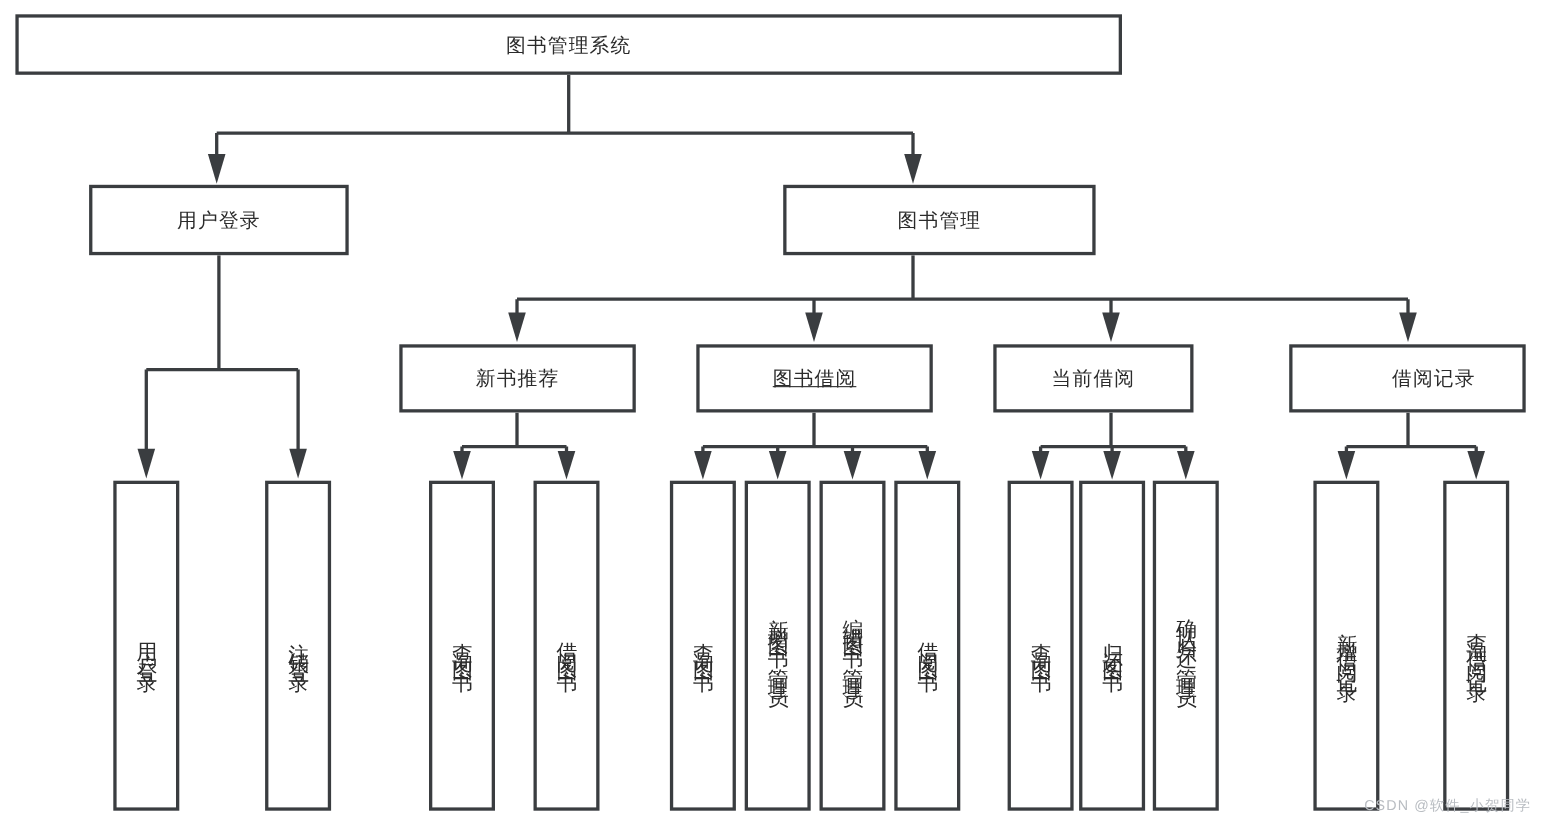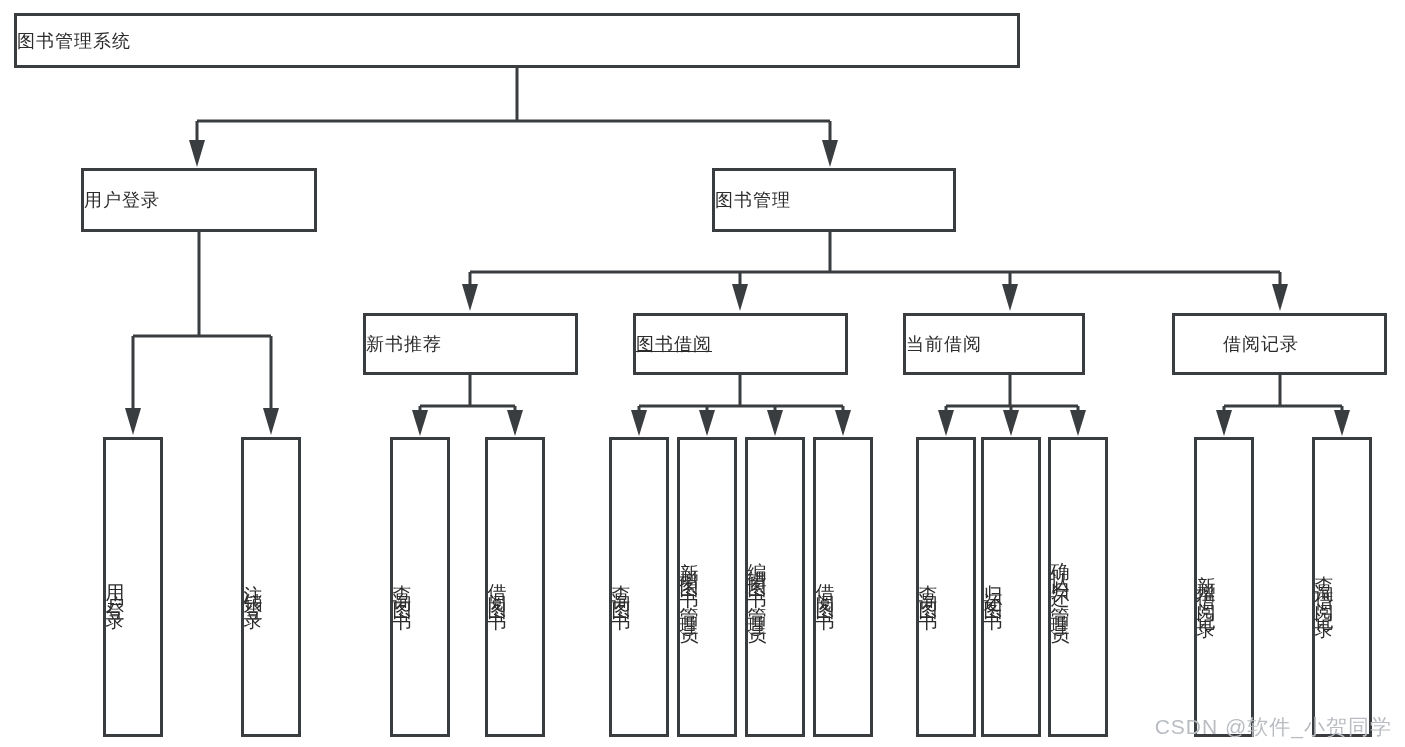--- a/index.html
+++ b/index.html
@@ -32,21 +32,21 @@
     fill: none;
   }
   .connectors polygon { fill: var(--line); }
 
   .box {
     position: absolute;
     border: 3px solid var(--line);
     background: var(--bg);
     display: flex;
     align-items: center;
-    justify-content: flex-start;
+    justify-content: center;
     font-size: 18px;
     letter-spacing: 1px;
     color: var(--text);
   }
 
   .leaf {
     width: 60px;
     top: 437px;
     height: 300px;
   }
@@ -56,21 +56,21 @@
     font-size: 19px;
     line-height: 1;
     letter-spacing: 9px;
     white-space: nowrap;
   }
 
   .watermark {
     position: absolute;
     right: 13px;
     bottom: 6px;
-    font-size: 21px;
+    font-size: 13px;
     color: var(--watermark);
     letter-spacing: 1px;
   }
 </style>
 </head>
 <body>
 
 <div class="canvas">
 
   <svg class="connectors" viewBox="0 0 1405 747" xmlns="http://www.w3.org/2000/svg">
@@ -123,21 +123,21 @@
     </g>
   </svg>
 
   <div class="box" style="left:14px; top:13px; width:1006px; height:55px;">
     <span>图书管理系统</span>
   </div>
 
   <div class="box" style="left:81px; top:168px; width:236px; height:64px;">
     <span>用户登录</span>
   </div>
-  <div class="box" style="left:712px; top:168px; width:244px; height:64px;">
+  <div class="box" style="left:712px; top:168px; width:284px; height:64px;">
     <span>图书管理</span>
   </div>
 
   <div class="box" style="left:363px; top:313px; width:215px; height:62px;">
     <span>新书推荐</span>
   </div>
   <div class="box" style="left:633px; top:313px; width:215px; height:62px;text-decoration:underline;">
     <span>图书借阅</span>
   </div>
   <div class="box" style="left:903px; top:313px; width:182px; height:62px;">

